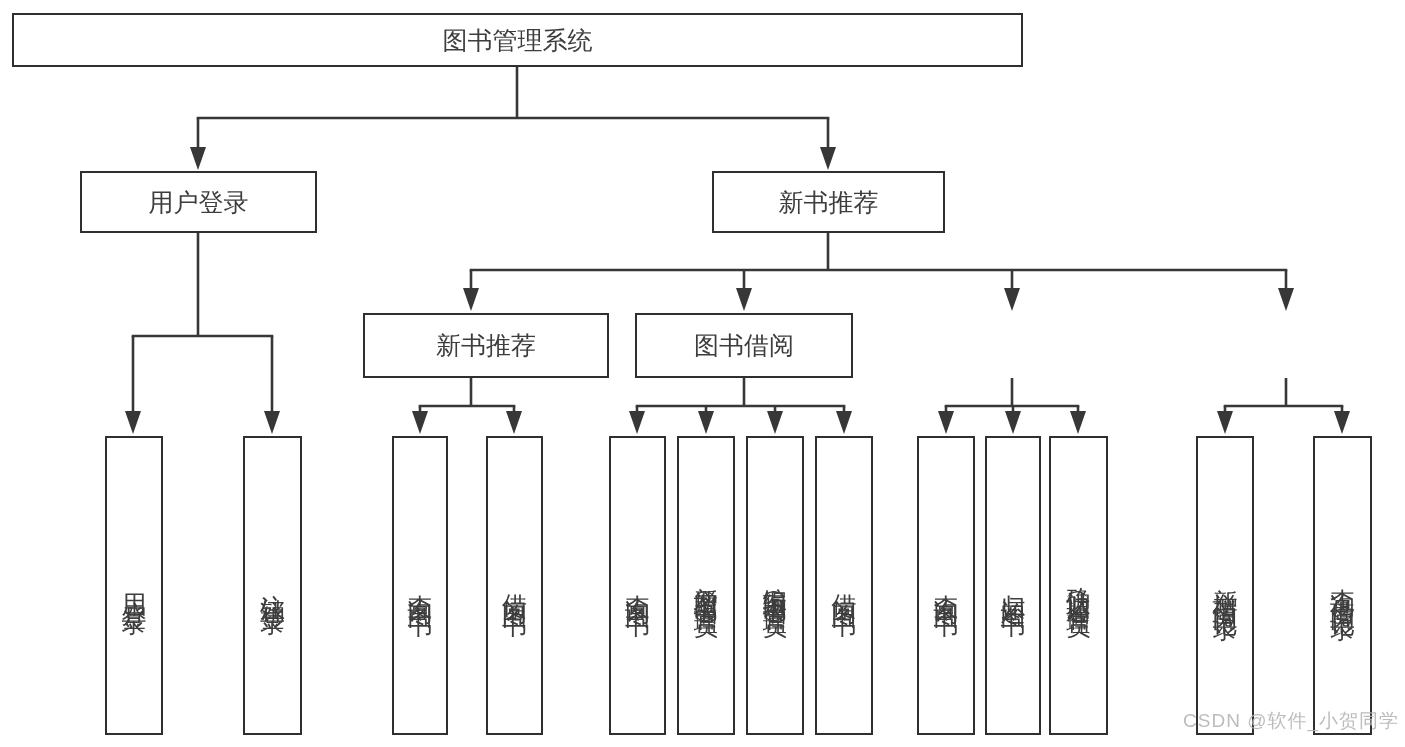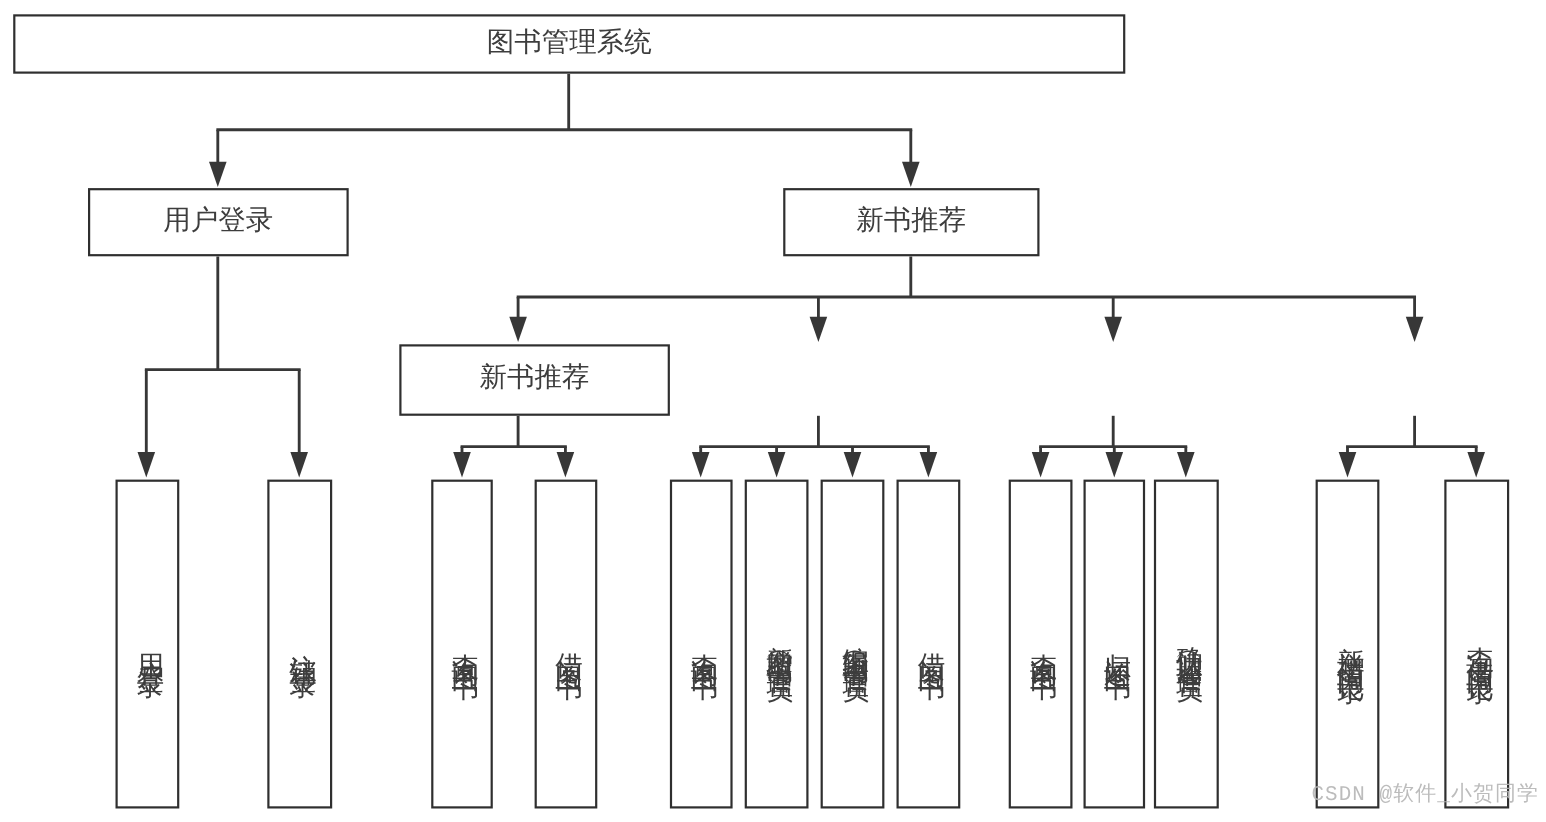--- a/index.html
+++ b/index.html
@@ -9,21 +9,20 @@
     --bg:#ffffff;
     --wm:#b5b5b5;
   }
   html,body{margin:0;padding:0;background:#fff;}
   body{font-family:"Liberation Sans", sans-serif;}
   .stage{
     position:relative;
     width:1405px;height:747px;
     background:var(--bg);
     overflow:hidden;
-    font-family:Liberation Mono, monospace;
   }
   .wires{position:absolute;left:0;top:0;z-index:1;}
   .box{
     position:absolute;
     box-sizing:border-box;
     background:#fff;
     border:2.5px solid var(--border);
     display:flex;
     align-items:center;
     justify-content:center;
@@ -113,20 +112,21 @@
       <line x1="1342" y1="406" x2="1342" y2="417" stroke="#373737" stroke-width="2.6"></line>
       <polygon points="1334,411 1350,411 1342,434" fill="#373737"></polygon>
     </svg>
 
   <div class="box h" style="left:12px;top:13px;width:1011px;height:54px">图书管理系统</div>
 
   <div class="box h" style="left:80px;top:171px;width:237px;height:62px">用户登录</div>
   <div class="box h" style="left:712px;top:171px;width:233px;height:62px">新书推荐</div>
 
   <div class="box h" style="left:363px;top:313px;width:246px;height:65px">新书推荐</div>
+  <div class="box h" style="left:635px;top:313px;width:218px;height:65px">图书借阅</div>
 
   <div class="box v" style="left:105px;top:436px;width:58px;height:299px">用户登录</div>
   <div class="box v" style="left:243px;top:436px;width:59px;height:299px">注销登录</div>
 
   <div class="box v" style="left:392px;top:436px;width:56px;height:299px">查询图书</div>
   <div class="box v" style="left:486px;top:436px;width:57px;height:299px">借阅图书</div>
 
   <div class="box v" style="left:609px;top:436px;width:57px;height:299px">查询图书</div>
   <div class="box v dense" style="left:677px;top:436px;width:58px;height:299px">新增图书（管理员）</div>
   <div class="box v dense" style="left:746px;top:436px;width:58px;height:299px">编辑图书（管理员）</div>

